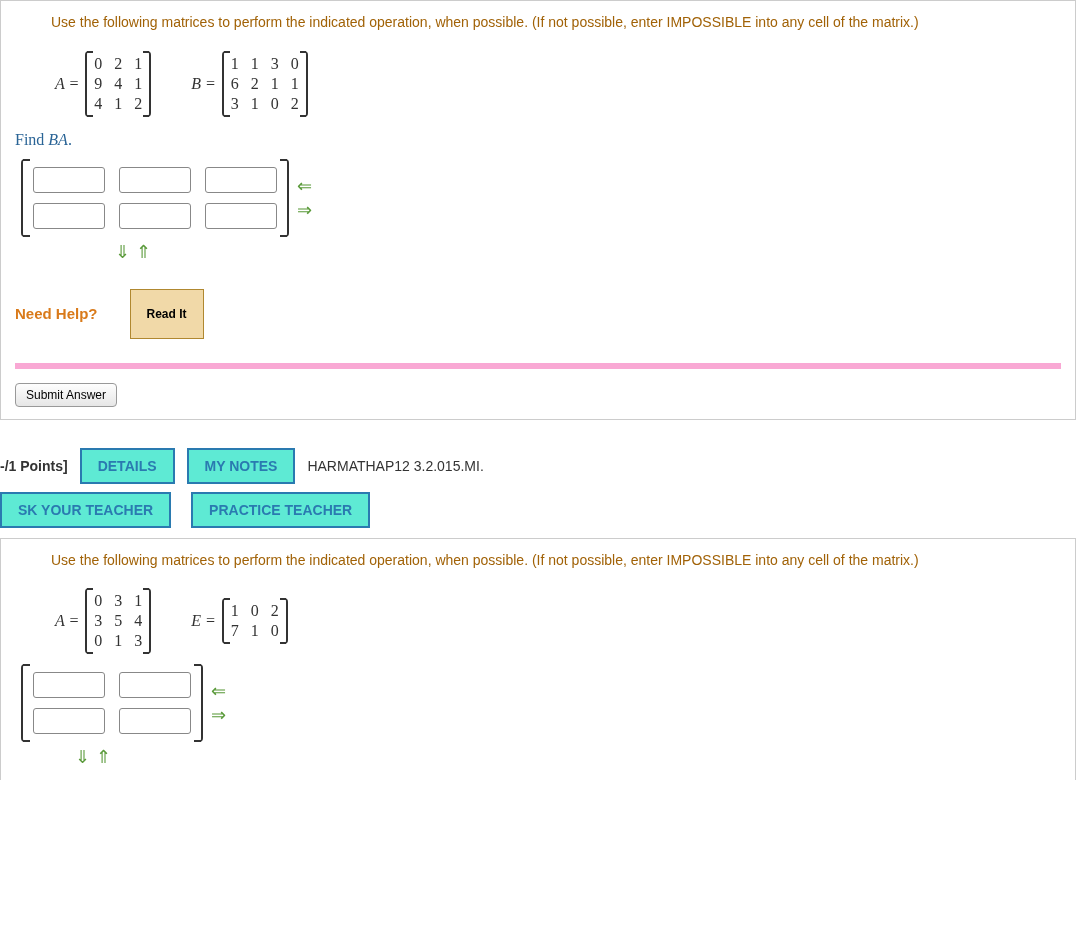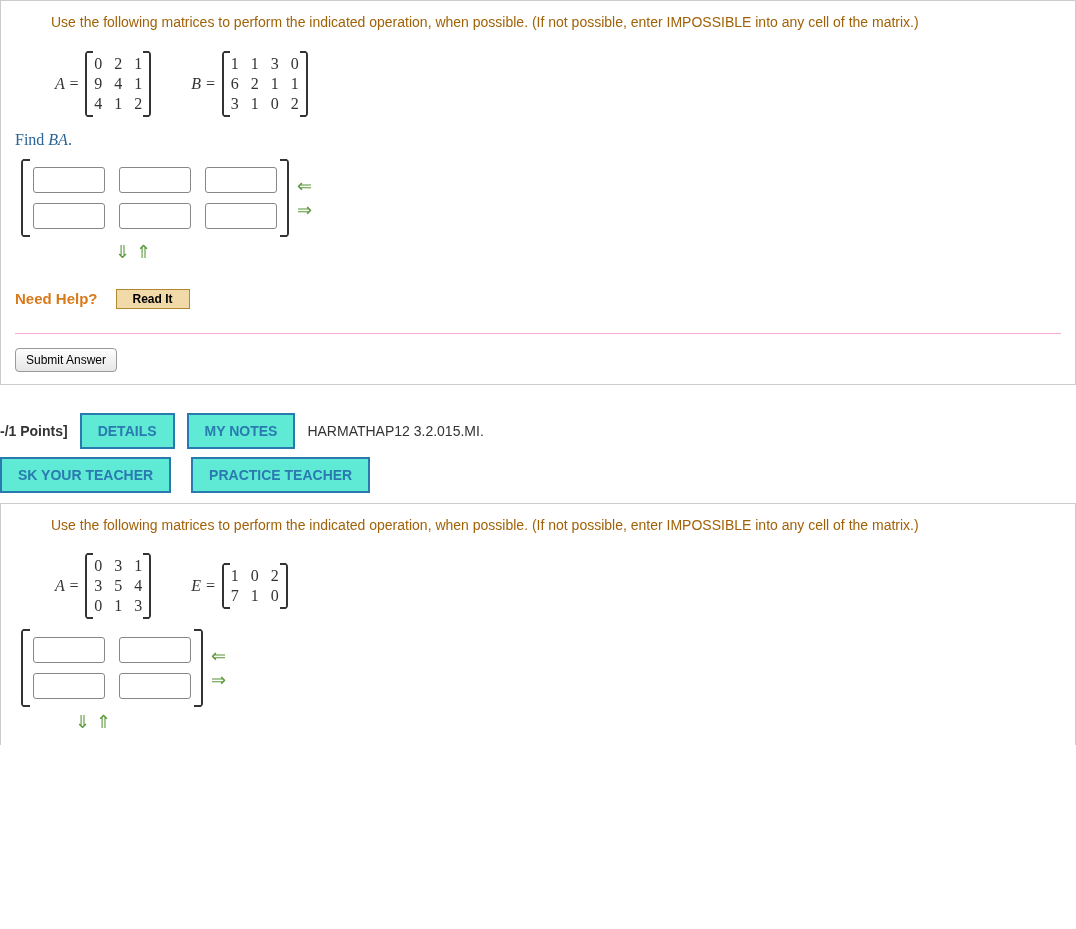--- a/index.html
+++ b/index.html
@@ -127,40 +127,41 @@
     display: flex;
     gap: 6px;
     font-size: 18px;
     margin-top: 4px;
     color: #5a9a3a;
   }
   .need-help {
     margin-top: 26px;
     display: flex;
     align-items: center;
-    gap: 18px;
+    gap: 0;
   }
   .need-help-label {
     color: #d97a1a;
     font-weight: bold;
     font-size: 15px;
   }
   .read-it-btn {
     background: #f1d9a8;
     border: 1px solid #b08830;
-    padding: 2px 16px;
+    padding: 17px 16px;
     font-size: 12px;
     font-weight: bold;
     cursor: pointer;
     font-family: Verdana, sans-serif;
+    margin-left: 32px;
   }
   .submit-row {
     margin-top: 24px;
     padding-top: 14px;
-    border-top: 1px solid #f9a8d4;
+    border-top: 6px solid #f9a8d4;
   }
   .submit-btn {
     background: linear-gradient(#fefefe, #e6e6e6);
     border: 1px solid #999;
     border-radius: 4px;
     padding: 4px 10px;
     font-size: 12px;
     cursor: pointer;
     font-family: Verdana, sans-serif;
   }

